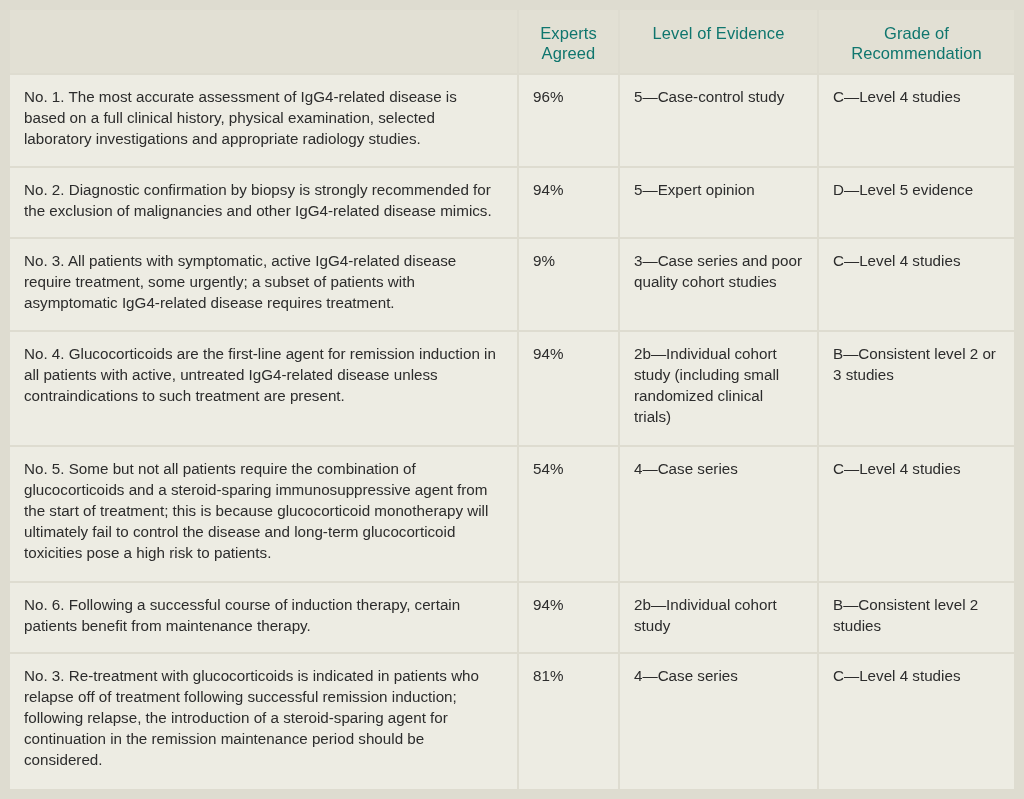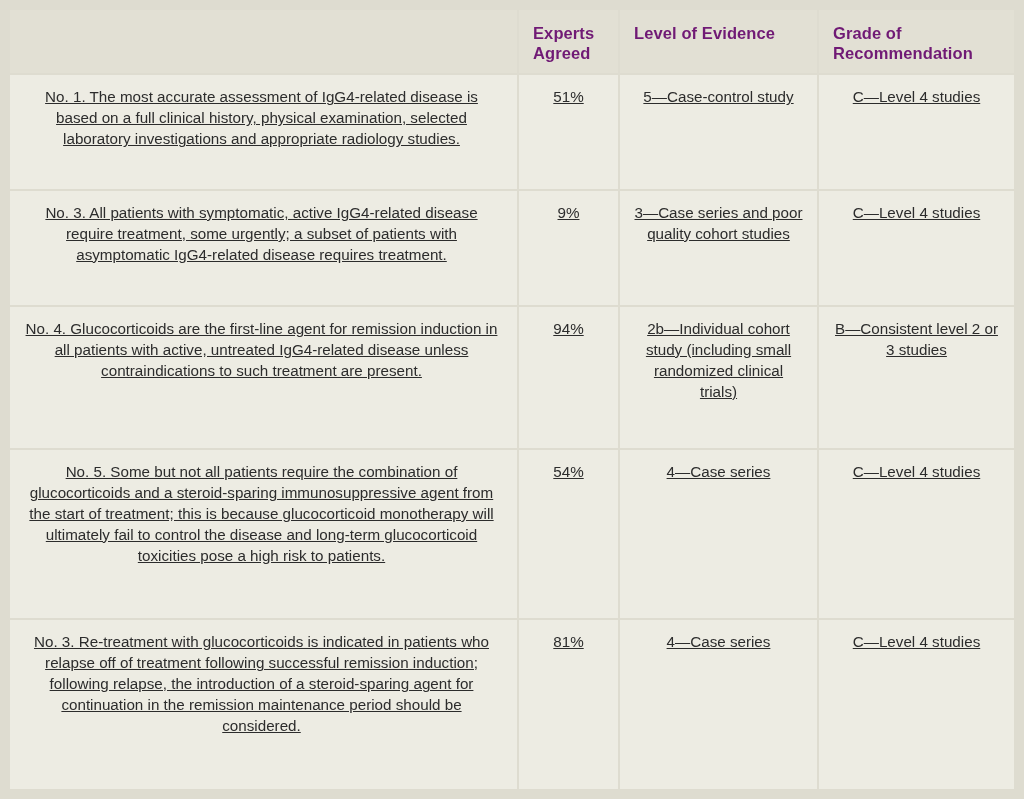--- a/index.html
+++ b/index.html
@@ -38,47 +38,46 @@
 
   
   col.c-statement { width: 507px; }
   col.c-experts   { width: 99px; }
   col.c-level     { width: 197px; }
   col.c-grade     { width: 195px; }
 
   
   thead th {
     background: #e2e0d4;
-    color: #701a75;
-    font-weight: bold;
+    color: #0f766e;
+    font-weight: normal;
     font-size: 16.5px;
     line-height: 1.22;
-    text-align: left;
+    text-align: center;
     vertical-align: top;
     padding: 13px 14px 10px 14px;
     letter-spacing: 0.1px;
     box-sizing: border-box;
   }
   thead th.blank-head {
     background: #e2e0d4;
   }
 
   
   tbody td {
     background: #edece3;
     color: #2c2c2c;
     font-size: 15.2px;
     line-height: 1.38;
-    text-align: center;
+    text-align: left;
     vertical-align: top;
     padding: 12px 14px 12px 14px;
     box-sizing: border-box;
     word-wrap: break-word;
     overflow-wrap: break-word;
-    text-decoration: underline;
   }
 
   tbody td.statement {
     padding-right: 18px;
   }
   tbody td.experts { }
   tbody td.level { }
   tbody td.grade { }
 </style>
 </head>
@@ -102,43 +101,55 @@
         <th>Level of Evidence</th>
         <th>
           <span>Grade of</span><br>
           <span>Recommendation</span>
         </th>
       </tr>
     </thead>
     <tbody>
       <tr>
         <td class="statement">No. 1. The most accurate assessment of IgG4-related disease is based on a full clinical history, physical examination, selected laboratory investigations and appropriate radiology studies.</td>
-        <td class="experts">51%</td>
+        <td class="experts">96%</td>
         <td class="level">5—Case-control study</td>
         <td class="grade">C—Level 4 studies</td>
+      </tr>
+      <tr>
+        <td class="statement">No. 2. Diagnostic confirmation by biopsy is strongly recommended for the exclusion of malignancies and other IgG4-related disease mimics.</td>
+        <td class="experts">94%</td>
+        <td class="level">5—Expert opinion</td>
+        <td class="grade">D—Level 5 evidence</td>
       </tr>
       <tr>
         <td class="statement">No. 3. All patients with symptomatic, active IgG4-related disease require treatment, some urgently; a subset of patients with asymptomatic IgG4-related disease requires treatment.</td>
         <td class="experts">9%</td>
         <td class="level">3—Case series and poor quality cohort studies</td>
         <td class="grade">C—Level 4 studies</td>
       </tr>
       <tr>
         <td class="statement">No. 4. Glucocorticoids are the first-line agent for remission induction in all patients with active, untreated IgG4-related disease unless contraindications to such treatment are present.</td>
         <td class="experts">94%</td>
         <td class="level">2b—Individual cohort study (including small randomized clinical trials)</td>
         <td class="grade">B—Consistent level 2 or 3 studies</td>
       </tr>
       <tr>
         <td class="statement">No. 5. Some but not all patients require the combination of glucocorticoids and a steroid-sparing immunosuppressive agent from the start of treatment; this is because glucocorticoid monotherapy will ultimately fail to control the disease and long-term glucocorticoid toxicities pose a high risk to patients.</td>
         <td class="experts">54%</td>
         <td class="level">4—Case series</td>
         <td class="grade">C—Level 4 studies</td>
       </tr>
       <tr>
+        <td class="statement">No. 6. Following a successful course of induction therapy, certain patients benefit from maintenance therapy.</td>
+        <td class="experts">94%</td>
+        <td class="level">2b—Individual cohort study</td>
+        <td class="grade">B—Consistent level 2 studies</td>
+      </tr>
+      <tr>
         <td class="statement">No. 3. Re-treatment with glucocorticoids is indicated in patients who relapse off of treatment following successful remission induction; following relapse, the introduction of a steroid-sparing agent for continuation in the remission maintenance period should be considered.</td>
         <td class="experts">81%</td>
         <td class="level">4—Case series</td>
         <td class="grade">C—Level 4 studies</td>
       </tr>
     </tbody>
   </table>
 </div>
 
 </body></html>

